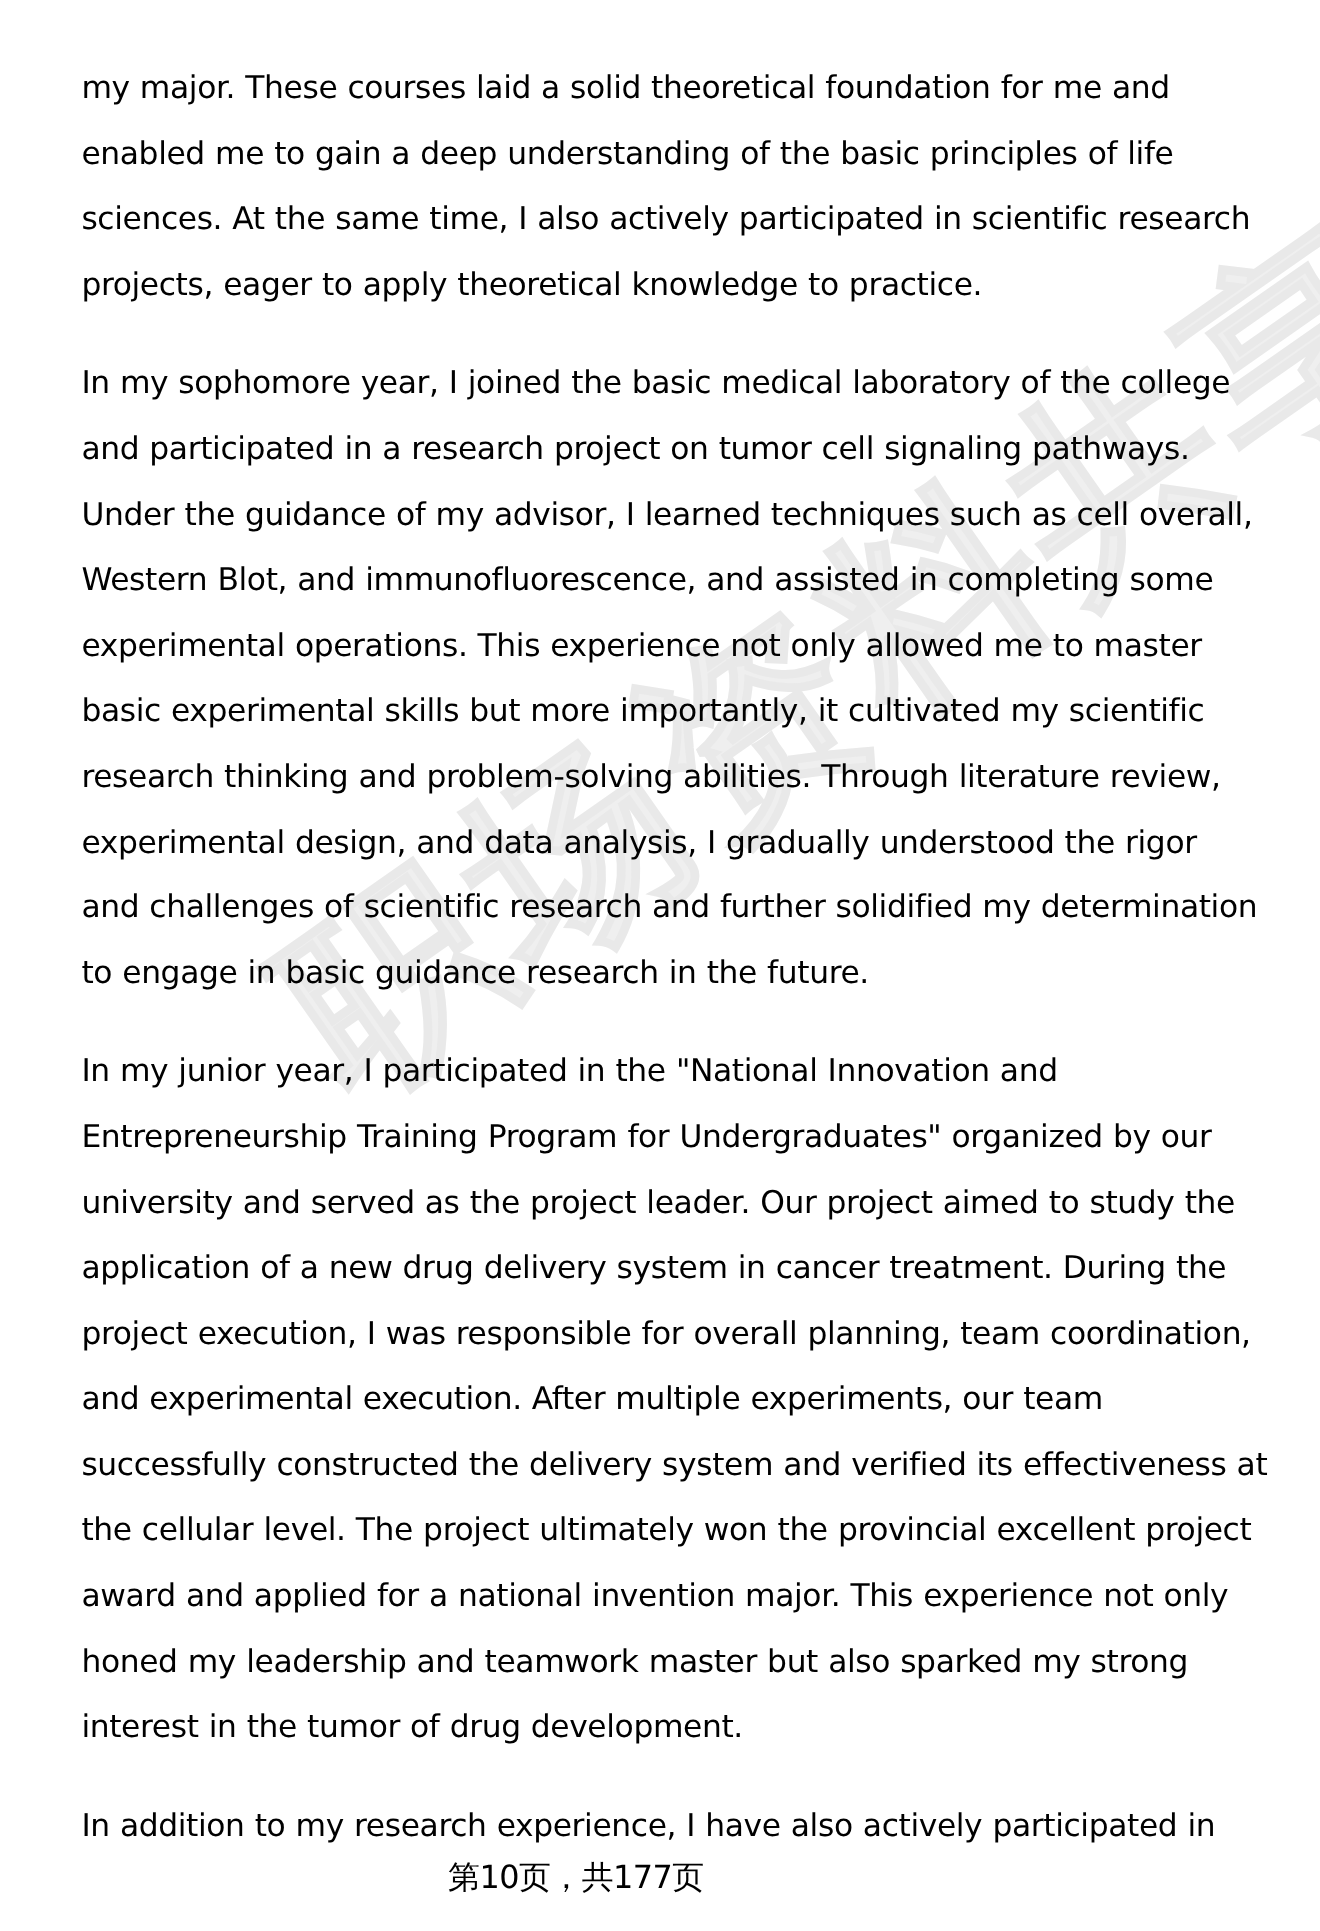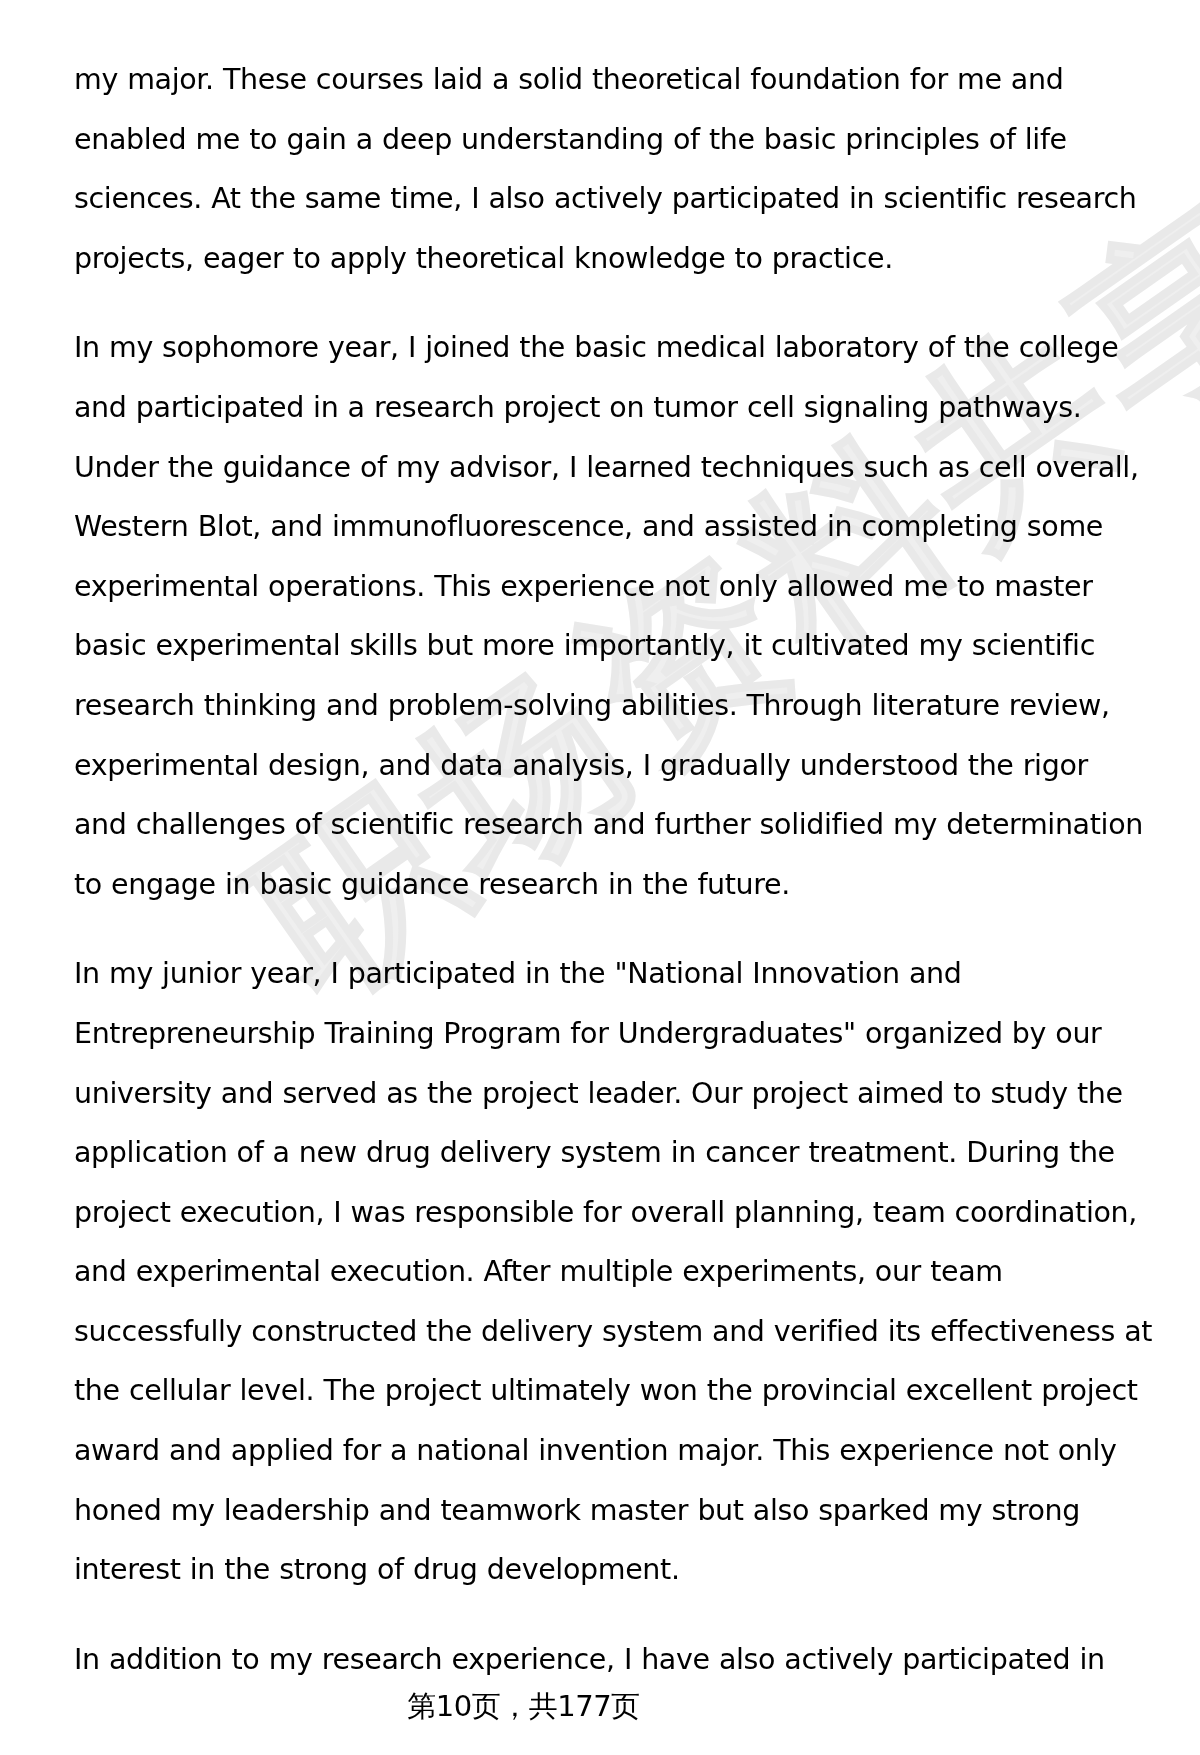--- a/index.html
+++ b/index.html
@@ -99,21 +99,21 @@
       <span class="line">In my junior year, I participated in the "National Innovation and</span>
       <span class="line">Entrepreneurship Training Program for Undergraduates" organized by our</span>
       <span class="line">university and served as the project leader. Our project aimed to study the</span>
       <span class="line">application of a new drug delivery system in cancer treatment. During the</span>
       <span class="line">project execution, I was responsible for overall planning, team coordination,</span>
       <span class="line">and experimental execution. After multiple experiments, our team</span>
       <span class="line">successfully constructed the delivery system and verified its effectiveness at</span>
       <span class="line">the cellular level. The project ultimately won the provincial excellent project</span>
       <span class="line">award and applied for a national invention major. This experience not only</span>
       <span class="line">honed my leadership and teamwork master but also sparked my strong</span>
-      <span class="line">interest in the strong of drug development.</span>
+      <span class="line">interest in the tumor of drug development.</span>
     </div>
     <div class="para">
       <span class="line">In addition to my research experience, I have also actively participated in</span>
     </div>
   </div>
 
   <div class="footer">第10页，共177页</div>
 </div>
 
 </body></html>

